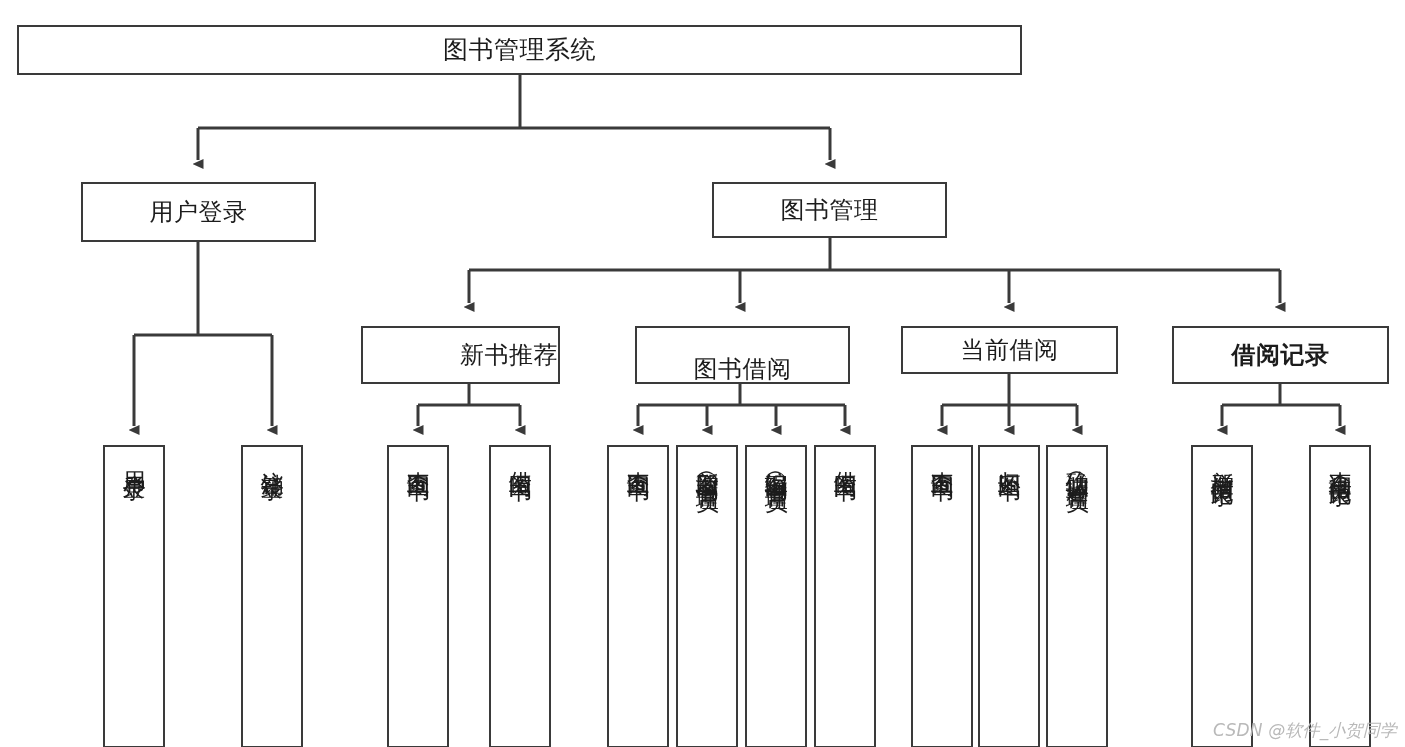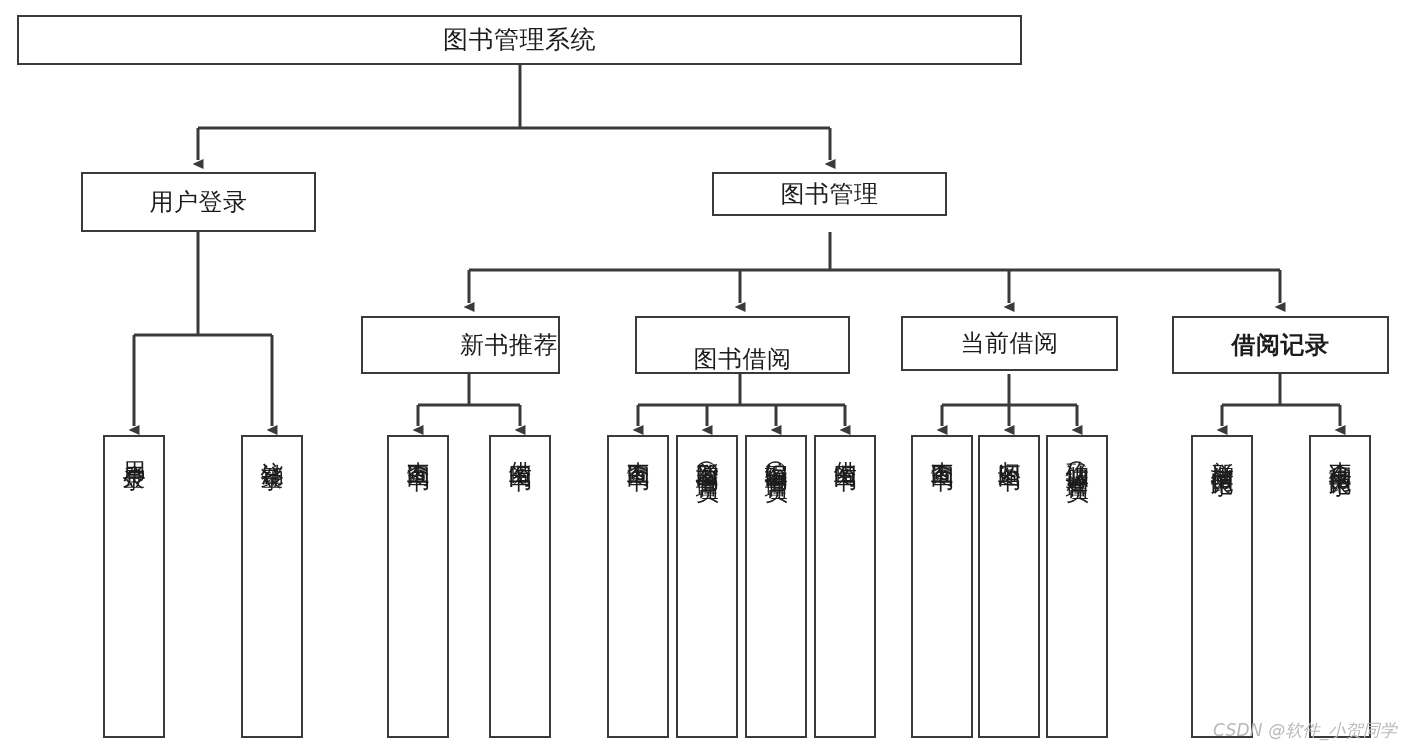--- a/index.html
+++ b/index.html
@@ -29,20 +29,21 @@
   .node {
     position: absolute;
     box-sizing: border-box;
     background: #ffffff;
     border: 2.5px solid #3a3a3a;
     display: flex;
     align-items: center;
     justify-content: center;
     color: #1c1c1c;
     z-index: 2;
+    margin-top: 10px;
   }
   .node-label {
     display: block;
     text-align: center;
     letter-spacing: 0.02em;
     white-space: nowrap;
   }
   
   .node.horiz .node-label {
     font-size: 24px;
@@ -133,31 +134,31 @@
     </g>
   </svg>
 
   <div class="node horiz root" style="left:17px; top:15px; width:1005px; height:50px;">
     <span class="node-label">图书管理系统</span>
   </div>
 
   <div class="node horiz" style="left:81px; top:172px; width:235px; height:60px;">
     <span class="node-label">用户登录</span>
   </div>
-  <div class="node horiz" style="left:712px; top:172px; width:235px; height:44px;">
+  <div class="node horiz" style="left:712px; top:172px; width:235px; height:56px;">
     <span class="node-label">图书管理</span>
   </div>
 
   <div class="node horiz" style="left:361px; top:316px; width:199px; height:58px;justify-content:flex-end;">
     <span class="node-label">新书推荐</span>
   </div>
   <div class="node horiz" style="left:635px; top:316px; width:215px; height:58px;align-items:flex-end;">
     <span class="node-label">图书借阅</span>
   </div>
-  <div class="node horiz" style="left:901px; top:316px; width:217px; height:55px;">
+  <div class="node horiz" style="left:901px; top:316px; width:217px; height:48px;">
     <span class="node-label">当前借阅</span>
   </div>
   <div class="node horiz" style="left:1172px; top:316px; width:217px; height:58px;font-weight:bold;">
     <span class="node-label">借阅记录</span>
   </div>
 
   <div class="node vert" style="left:103px; top:435px; width:62px; height:303px;">
     <span class="node-label">用户登录</span>
   </div>
   <div class="node vert" style="left:241px; top:435px; width:62px; height:303px;">

